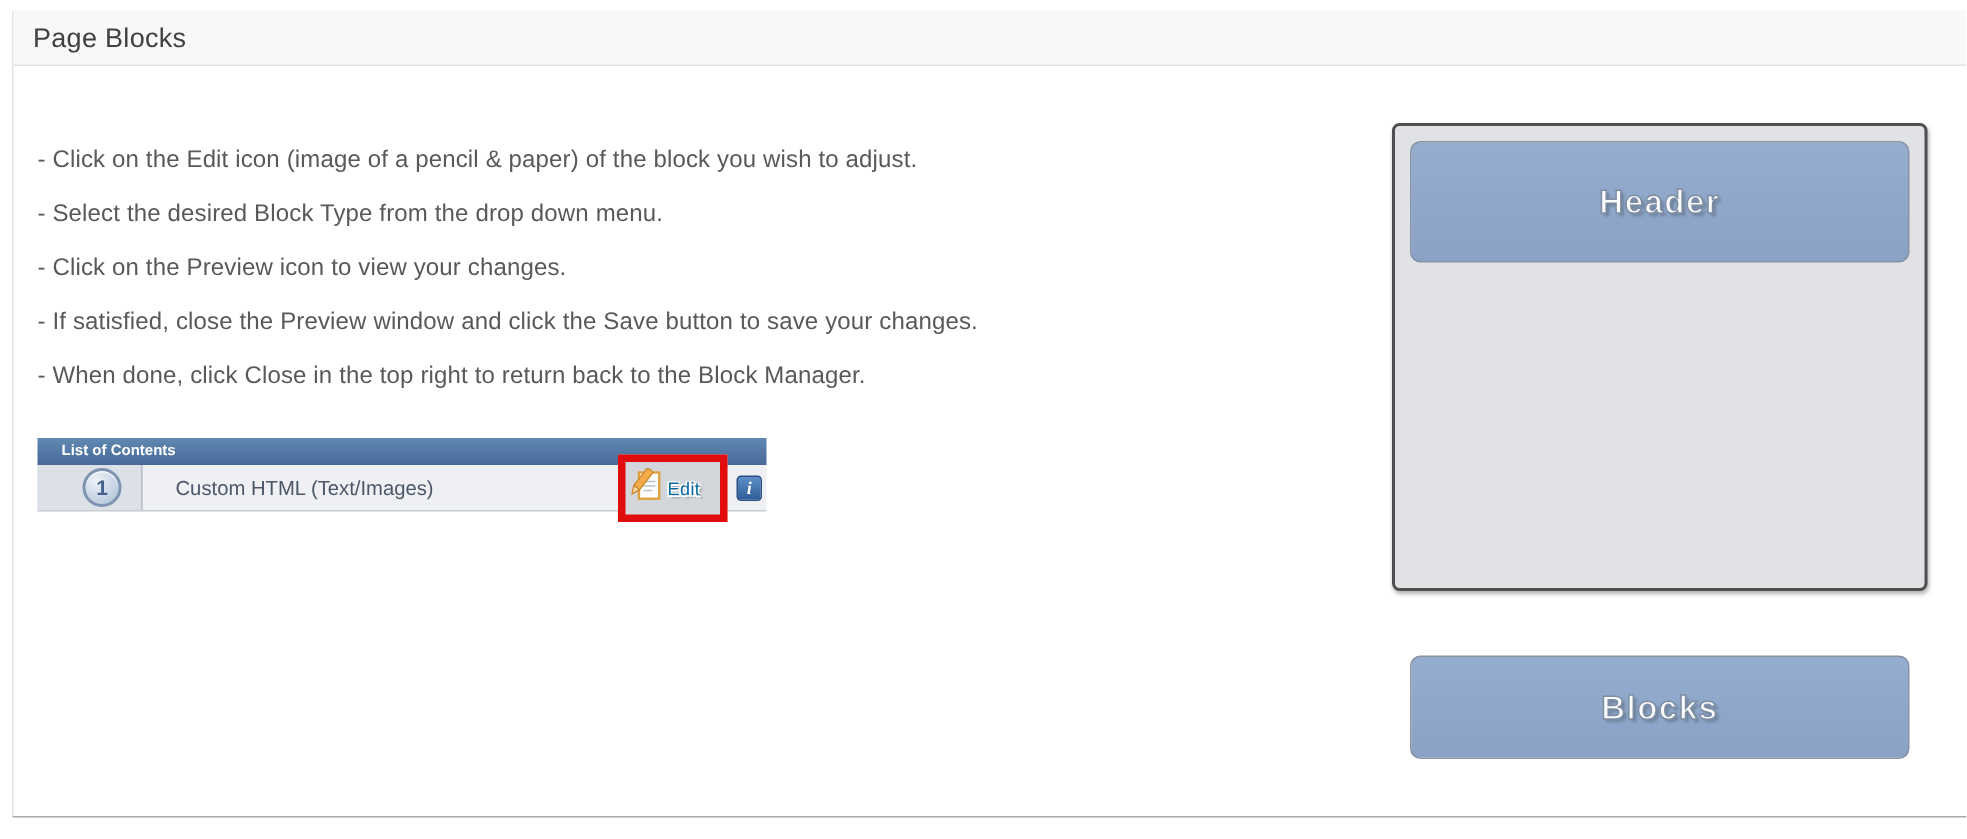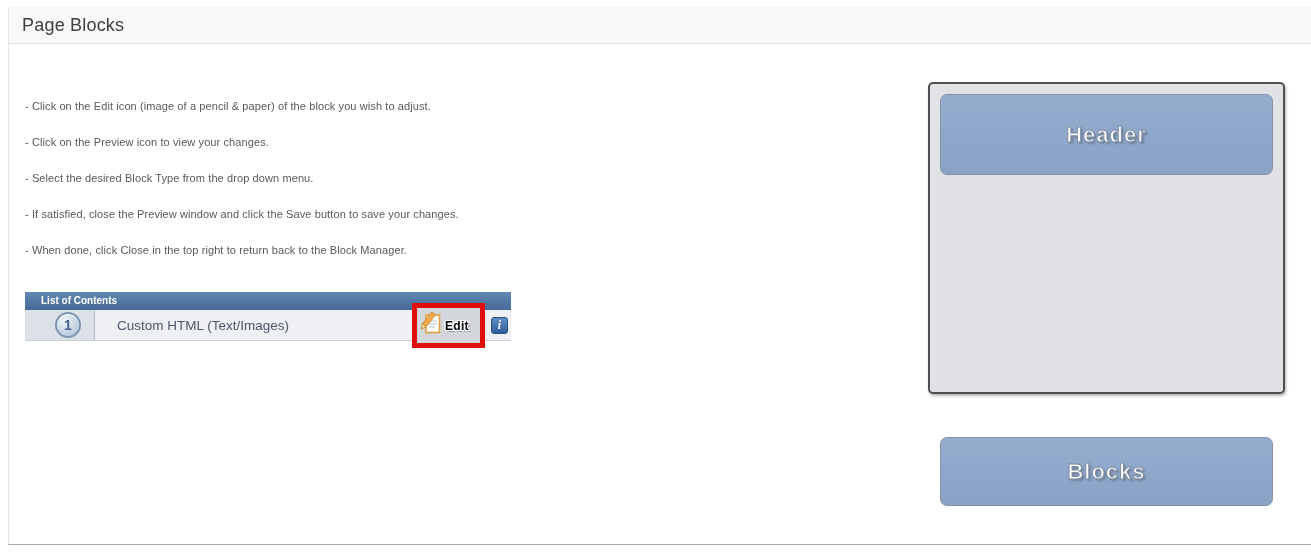--- a/index.html
+++ b/index.html
@@ -10,42 +10,42 @@
   
   .panel { position:absolute; left:8px; top:7px; width:1303px; height:538px;
            border-left:1px solid #e3e3e3; border-bottom:1px solid #a8a8a8; background:#fff; }
   .topbar { position:absolute; left:0; top:0; right:0; height:37px; background:#f8f8f8;
             border-bottom:1px solid #e3e3e3; }
   .topbar .title { position:absolute; left:13px; top:0; line-height:37px; font-size:18px;
                    color:#404040; letter-spacing:.2px; }
 
   
   .instructions { position:absolute; left:16px; top:94px; }
-  .instr { font-size:11px; line-height:11px; color:#58595b; margin-bottom:25px; letter-spacing:.1px; }
+  .instr { font-size:16px; line-height:11px; color:#58595b; margin-bottom:25px; letter-spacing:.1px; }
 
   
   .loc-table { position:absolute; left:16px; top:285px; width:486px; }
   .loc-header { height:18px; line-height:18px; padding-left:16px; font-size:10px; font-weight:bold;
                 color:#ffffff; background:linear-gradient(180deg,#6089b1 0%,#47689a 100%); }
   .loc-row { position:relative; height:31px; background:#eef0f3; display:flex;
              border-bottom:1px solid #c9ced4; }
   .loc-num-cell { width:70px; height:100%; background:#dce1e8; border-right:1px solid #b6bdc7; }
   .badge { width:26px; height:26px; margin:2px 0 0 30px; border-radius:50%;
            border:2px solid #7f94b0; text-align:center; line-height:22px;
            font-size:14px; font-weight:bold; color:#46618e;
            background:radial-gradient(circle at 35% 30%, #eff4f9 0%, #c8d5e5 55%, #aabed6 100%);
            box-shadow:inset 0 1px 1px #ffffff; }
   .loc-label { flex:1; line-height:31px; padding-left:22px; font-size:13.5px; color:#4b5669; }
 
   
   .red-highlight { position:absolute; left:387px; top:-7px; width:73px; height:45px;
                    border:5px solid #e10c0c; background:#d3d6da;
                    display:flex; align-items:center; padding:0 4px; }
   .edit-button { display:flex; align-items:center; gap:3px; cursor:pointer; }
-  .edit-label { font-size:12px; font-weight:bold; color:#000000; letter-spacing:.3px;
+  .edit-label { font-size:12px; font-weight:normal; color:#0369a1; letter-spacing:.3px;
                 text-shadow:-1px -1px 0 #fff, 1px -1px 0 #fff, -1px 1px 0 #fff, 1px 1px 0 #fff,
                             2px 2px 1px rgba(120,130,145,.7); }
   .info-button { position:absolute; left:466px; top:7px; width:17px; height:17px;
                  border-radius:3px; border:1px solid #2a4f85; cursor:pointer;
                  background:linear-gradient(180deg,#5d8fc6 0%,#2f5d99 100%);
                  color:#ffffff; font-family:"Liberation Serif", serif; font-style:italic;
                  font-weight:bold; font-size:12px; text-align:center; line-height:15px; }
 
   
   .preview { position:absolute; left:919px; top:75px; width:357px; height:312px;
@@ -69,22 +69,22 @@
 
 <div class="stage">
   <div class="panel">
 
     <div class="topbar">
       <span class="title">Page Blocks</span>
     </div>
 
     <div class="instructions">
       <div class="instr">- Click on the Edit icon (image of a pencil &amp; paper) of the block you wish to adjust.</div>
+      <div class="instr">- Select the desired Block Type from the drop down menu.</div>
       <div class="instr">- Click on the Preview icon to view your changes.</div>
-      <div class="instr">- Select the desired Block Type from the drop down menu.</div>
       <div class="instr">- If satisfied, close the Preview window and click the Save button to save your changes.</div>
       <div class="instr">- When done, click Close in the top right to return back to the Block Manager.</div>
     </div>
 
     <div class="loc-table">
       <div class="loc-header">List of Contents</div>
       <div class="loc-row">
         <div class="loc-num-cell">
           <div class="badge">1</div>
         </div>

